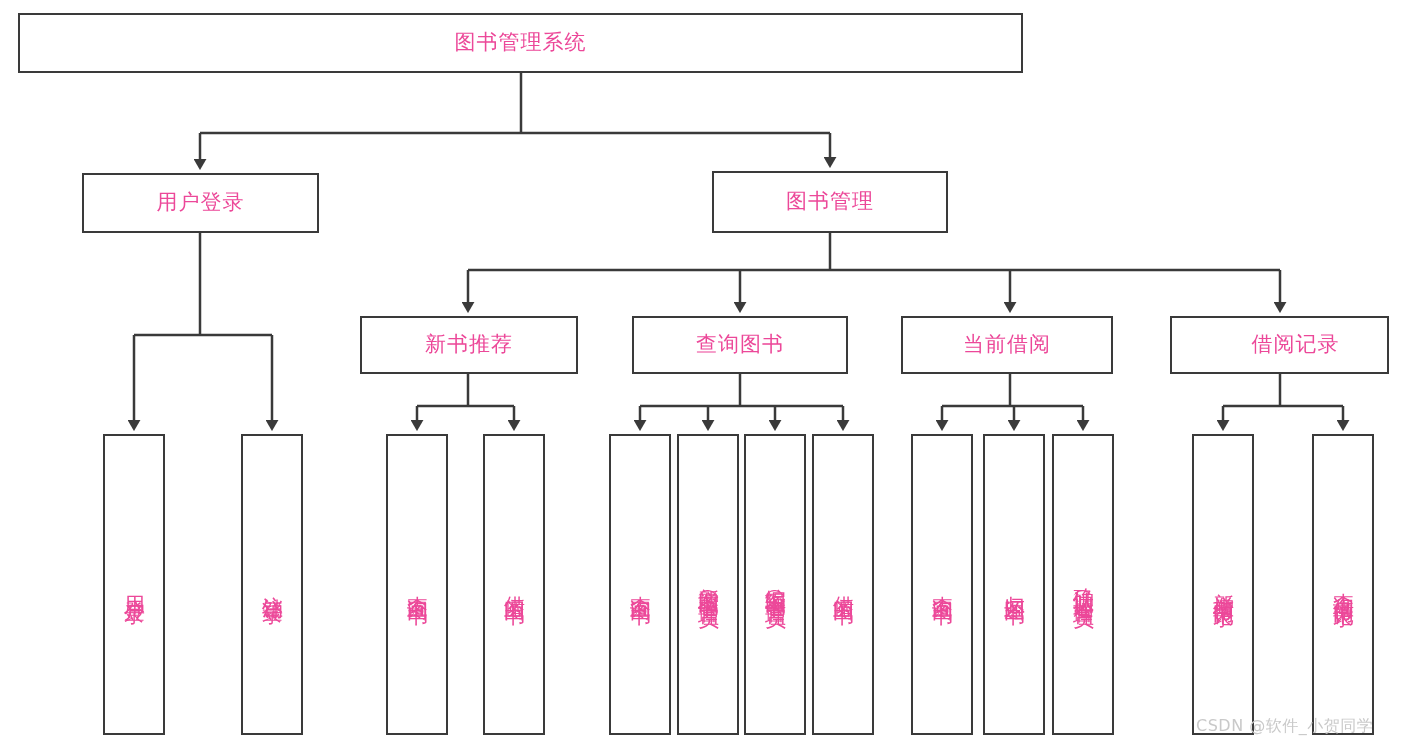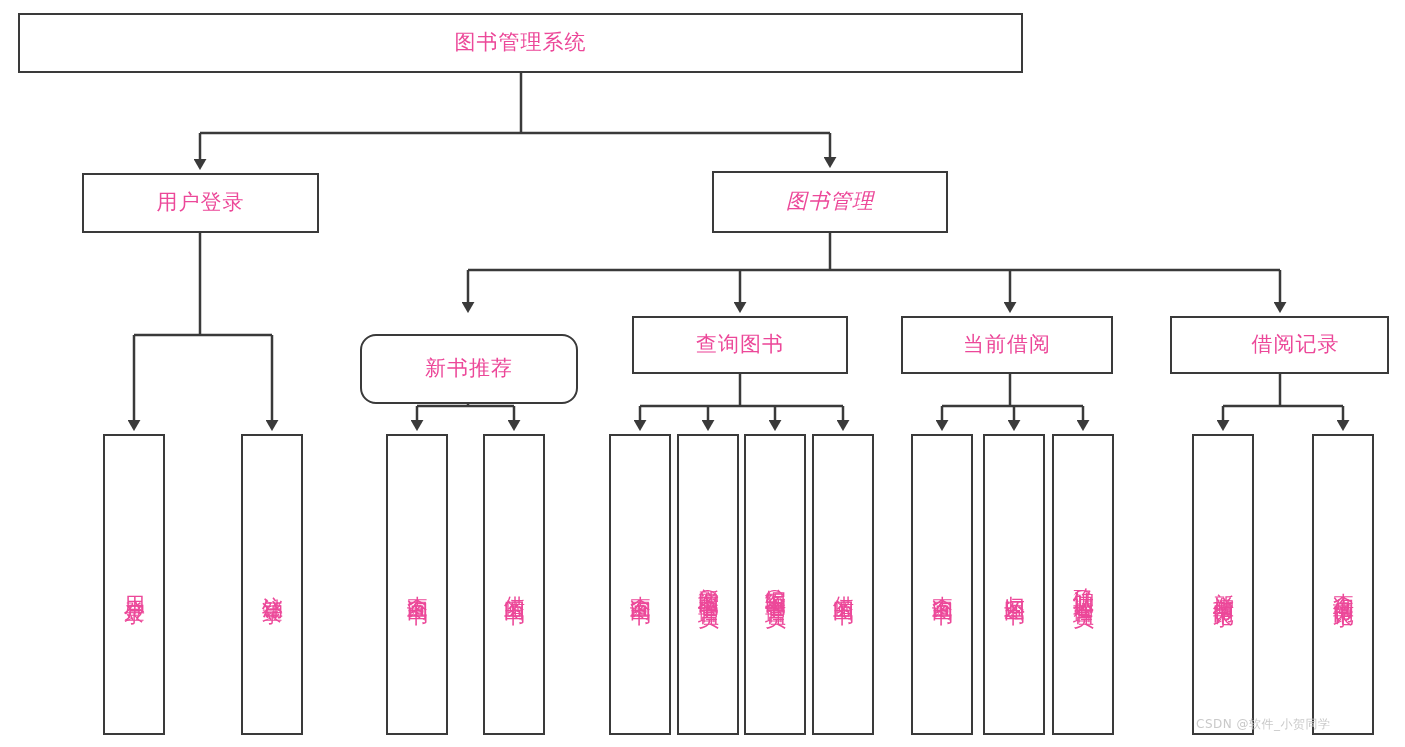--- a/index.html
+++ b/index.html
@@ -51,21 +51,21 @@
     overflow: hidden;
   }
   .node.v .vtext {
     writing-mode: vertical-rl;
     text-orientation: upright;
     display: block;
     white-space: nowrap;
   }
   .watermark {
     position: absolute;
-    font-size: 12px;
+    font-size: 16px;
     color: #c9c9c9;
     letter-spacing: 0.5px;
     white-space: nowrap;
     z-index: 3;
   }
 </style>
 </head>
 <body>
 
 <div id="canvas">
@@ -122,24 +122,24 @@
     </g>
   </svg>
 
   <div id="nodes-layer">
       <div class="node h" style="left: 18px; top: 13px; width: 1005px; height: 60px;">
         <span>图书管理系统</span>
       </div>
       <div class="node h" style="left: 82px; top: 173px; width: 237px; height: 60px;">
         <span>用户登录</span>
       </div>
-      <div class="node h" style="left: 712px; top: 171px; width: 236px; height: 62px; font-style: italic;">
+      <div class="node h" style="left: 712px; top: 171px; width: 236px; height: 62px;">
         <span>图书管理</span>
       </div>
-      <div class="node h" style="left: 360px; top: 334px; width: 218px; height: 70px; border-radius: 16px;">
+      <div class="node h" style="left: 360px; top: 316px; width: 218px; height: 58px;">
         <span>新书推荐</span>
       </div>
       <div class="node h" style="left: 632px; top: 316px; width: 216px; height: 58px;">
         <span>查询图书</span>
       </div>
       <div class="node h" style="left: 901px; top: 316px; width: 212px; height: 58px;">
         <span>当前借阅</span>
       </div>
       <div class="node h" style="left: 1170px; top: 316px; width: 219px; height: 58px; padding-left: 32px;">
         <span>借阅记录</span>

